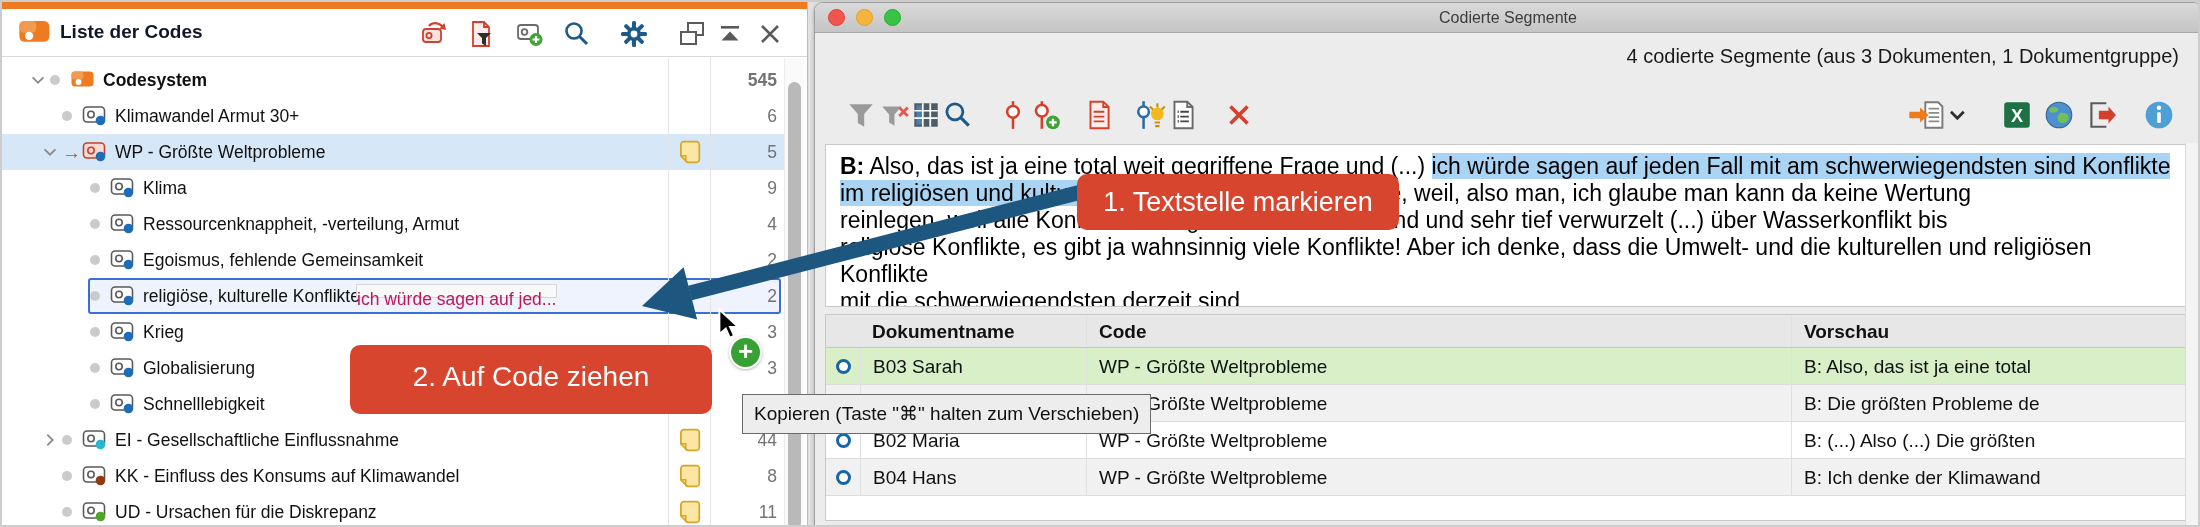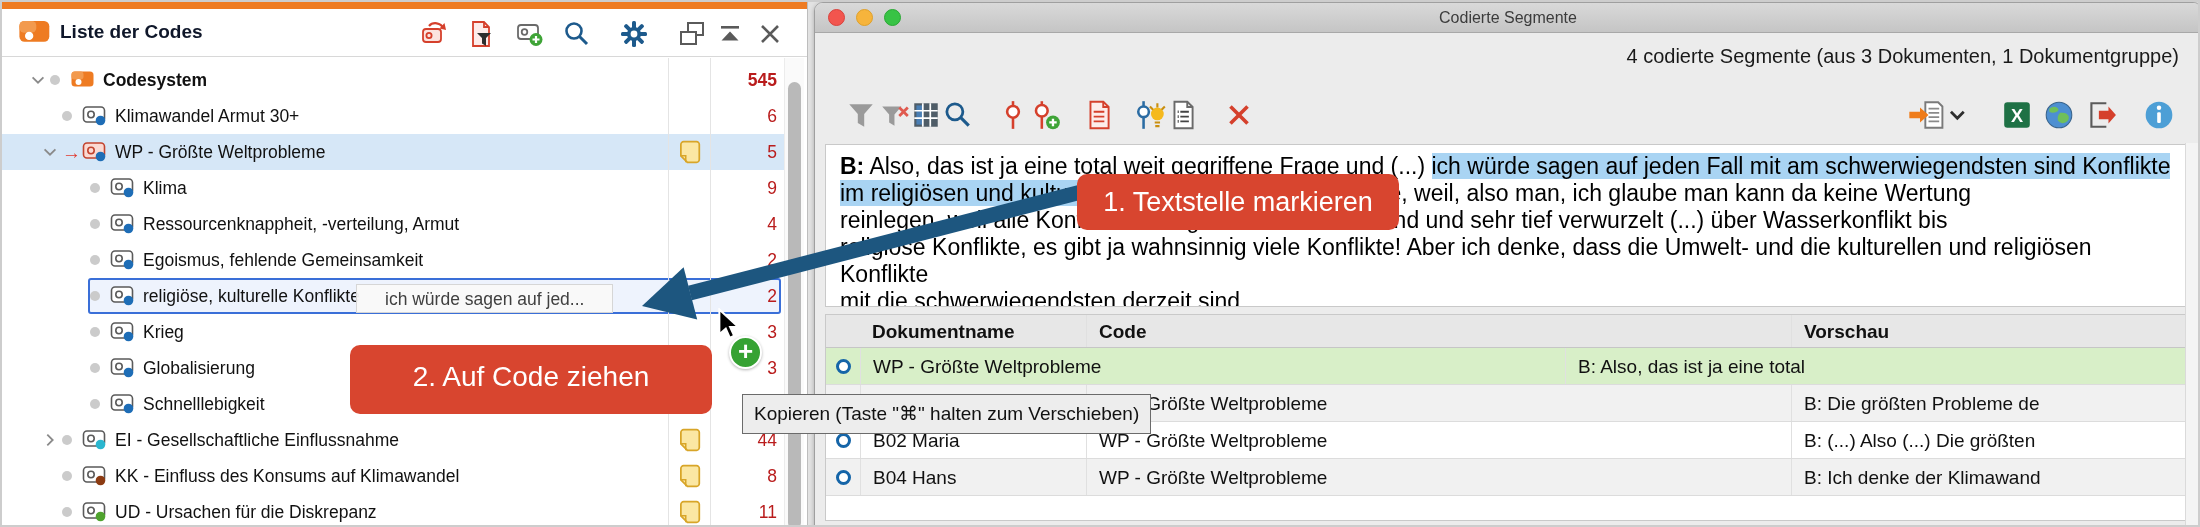--- a/index.html
+++ b/index.html
@@ -21,21 +21,21 @@
   .trow.selected{background:#d6e7f7;}
   .trow.root .tlabel{font-weight:bold;}
   .slot{width:24px;display:flex;align-items:center;justify-content:center;flex:none;}
   .lv0{padding-left:24px;} .lv1{padding-left:36px;} .lv2{padding-left:64px;}
   .mdot{width:10px;height:10px;border-radius:50%;background:#cbcbcb;margin-right:10px;flex:none;}
   .markerslot{width:20px;margin-right:0;flex:none;display:flex;align-items:center;}
   .redarrow{color:#e0392e;font-weight:bold;font-size:19px;line-height:1;}
   .cicon{width:28px;margin-right:5px;flex:none;display:flex;align-items:center;}
   .tlabel{white-space:nowrap;}
   .memo{position:absolute;left:674px;top:5px;width:26px;}
-  .count{position:absolute;left:705px;width:70px;text-align:right;font-size:17.5px;color:#b91c1c;}
+  .count{position:absolute;left:705px;width:70px;text-align:right;font-size:17.5px;color:#737373;}
   .trow.root .count{font-weight:bold;}
   .dropbox{position:absolute;left:86px;right:3px;top:0;bottom:0;background:#eef3fd;border:2px solid #3a6fd8;border-radius:3px;}
   .lscroll-track{position:absolute;right:3px;top:56px;bottom:0;width:20px;background:#fafafa;border-left:1px solid #ececec;}
   .lscroll-thumb{position:absolute;right:6px;top:80px;width:13px;height:447px;border-radius:7px;background:#b9b9b9;}
 
   
   .seg-window{position:absolute;left:812px;top:0;width:1388px;height:527px;background:#ececec;border:1px solid #9f9f9f;border-radius:9px 9px 0 0;box-shadow:0 1px 4px rgba(0,0,0,.25);}
   .titlebar{position:absolute;left:0;top:0;right:0;height:30px;background:linear-gradient(#d9d9d9,#c5c5c5);border-bottom:1px solid #a8a8a8;border-radius:8px 8px 0 0;}
   .tl{position:absolute;top:6px;width:17px;height:17px;border-radius:50%;}
   .tl.red{left:13px;background:#f2554e;border:1px solid #d9423c;}
@@ -61,21 +61,21 @@
   .c2{width:705px;flex:none;padding-left:12px;border-left:1px solid #e0e0e0;overflow:hidden;white-space:nowrap;}
   .c3{flex:1;padding-left:12px;border-left:1px solid #e0e0e0;overflow:hidden;white-space:nowrap;}
   .ring{width:15px;height:15px;border:3px solid #1565a8;border-radius:50%;background:#fff;}
   .rscroll{position:absolute;right:1px;top:140px;bottom:0;width:15px;background:#f4f4f4;border-left:1px solid #dadada;}
 
   
   .arrow-layer{position:absolute;left:0;top:0;width:2200px;height:527px;pointer-events:none;z-index:40;}
   .badge{position:absolute;background:#d8452f;color:#fff;border-radius:10px;text-align:center;z-index:50;}
   .badge1{left:1075px;top:172px;width:322px;height:56px;line-height:56px;font-size:27px;}
   .badge2{left:348px;top:343px;width:362px;height:69px;line-height:63px;font-size:28px;}
-  .ghost{position:absolute;left:354px;top:282px;height:29px;line-height:29px;padding:0 28px;background:rgba(249,249,249,.95);border:1px solid #d6d6d6;font-size:17.5px;color:#404040;z-index:30;white-space:nowrap;}
+  .ghost{position:absolute;left:354px;top:282px;height:14px;line-height:29px;padding:0 0;background:rgba(249,249,249,.95);border:1px solid #d6d6d6;font-size:17.5px;color:#be185d;z-index:30;white-space:nowrap;}
   .tooltip{position:absolute;left:740px;top:392px;height:40px;line-height:38px;padding:0 11px;background:#ededed;border:1px solid #6b6b6b;font-size:19px;color:#111;z-index:60;white-space:nowrap;}
   .cursor{position:absolute;left:714px;top:306px;z-index:70;}
   .plusbadge{position:absolute;left:727px;top:334px;width:33px;height:33px;border-radius:50%;background:#36a233;border:2px solid #fff;color:#fff;font-size:26px;font-weight:bold;text-align:center;line-height:27px;z-index:65;box-shadow:0 1px 3px rgba(0,0,0,.3);}
 </style>
 </head>
 <body>
 
 <div class="screen">
 
   <section class="codes-panel">
@@ -489,20 +489,21 @@
       <div class="thr">
         <span class="c0"></span>
         <span class="c1">Dokumentname</span>
         <span class="c2">Code</span>
         <span class="c3">Vorschau</span>
       </div>
       <div class="tr active">
         <span class="c0">
             <span class="ring"></span>
           </span>
+        <span class="c1">B03 Sarah</span>
         <span class="c2">WP - Größte Weltprobleme</span>
         <span class="c3">B: Also, das ist ja eine total </span>
       </div>
       <div class="tr alt">
         <span class="c0">
             <span class="ring"></span>
           </span>
         <span class="c1"></span>
         <span class="c2">WP - Größte Weltprobleme</span>
         <span class="c3">B: Die größten Probleme de</span>

